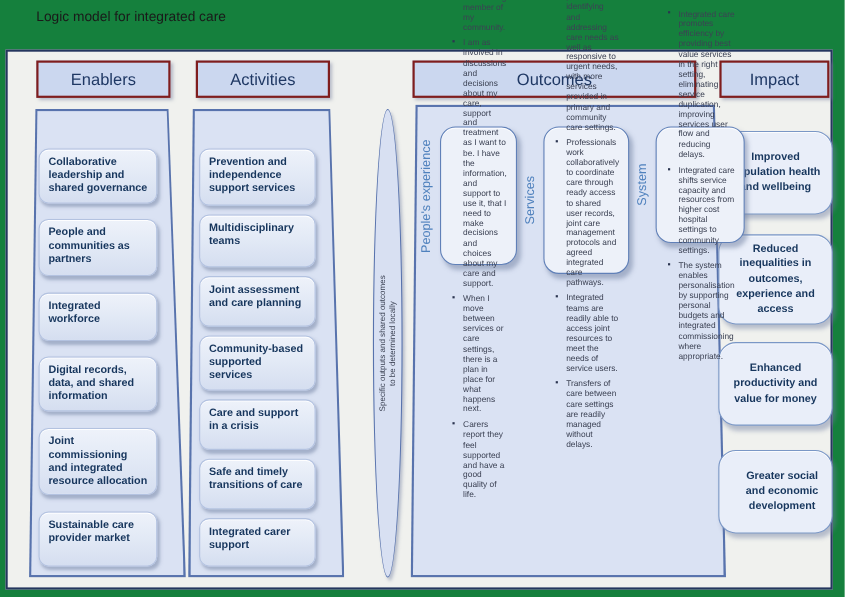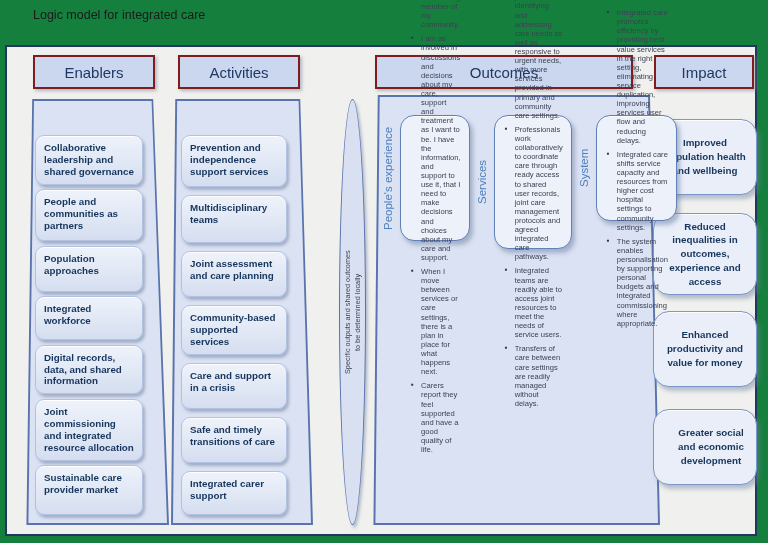--- a/index.html
+++ b/index.html
@@ -118,21 +118,20 @@
     <div class="header-box hdr-activities">Activities</div>
     <div class="header-box hdr-outcomes">Outcomes</div>
     <div class="header-box hdr-impact">Impact</div>
 
     <div class="panel panel-enablers">
       <div class="bg"></div>
       <div class="fill"></div>
       <div class="content">
         <div class="item-box h48">Collaborative leadership and shared governance</div>
         <div class="item-box h52">People and communities as partners</div>
-        <div class="item-box h46">Population approaches</div>
         <div class="item-box h44">Integrated workforce</div>
         <div class="item-box h48">Digital records, data, and shared information</div>
         <div class="item-box h52">Joint commissioning and integrated resource allocation</div>
         <div class="item-box h50">Sustainable care provider market</div>
       </div>
     </div>
 
     <div class="panel panel-activities">
       <div class="bg"></div>
       <div class="fill"></div>

